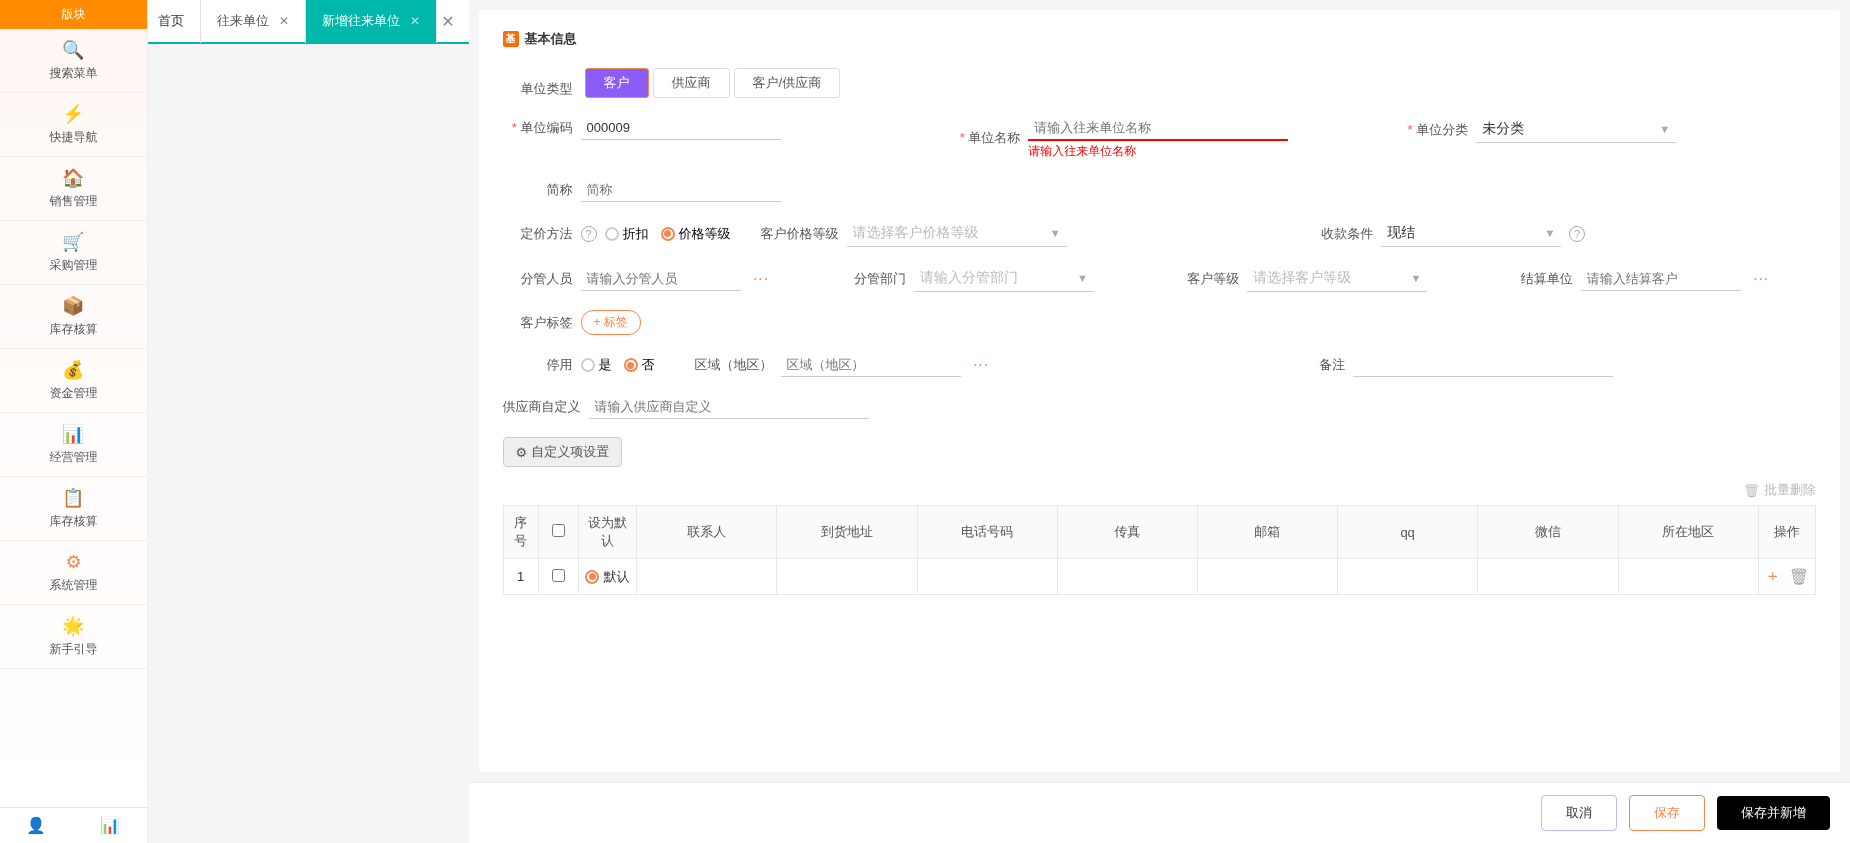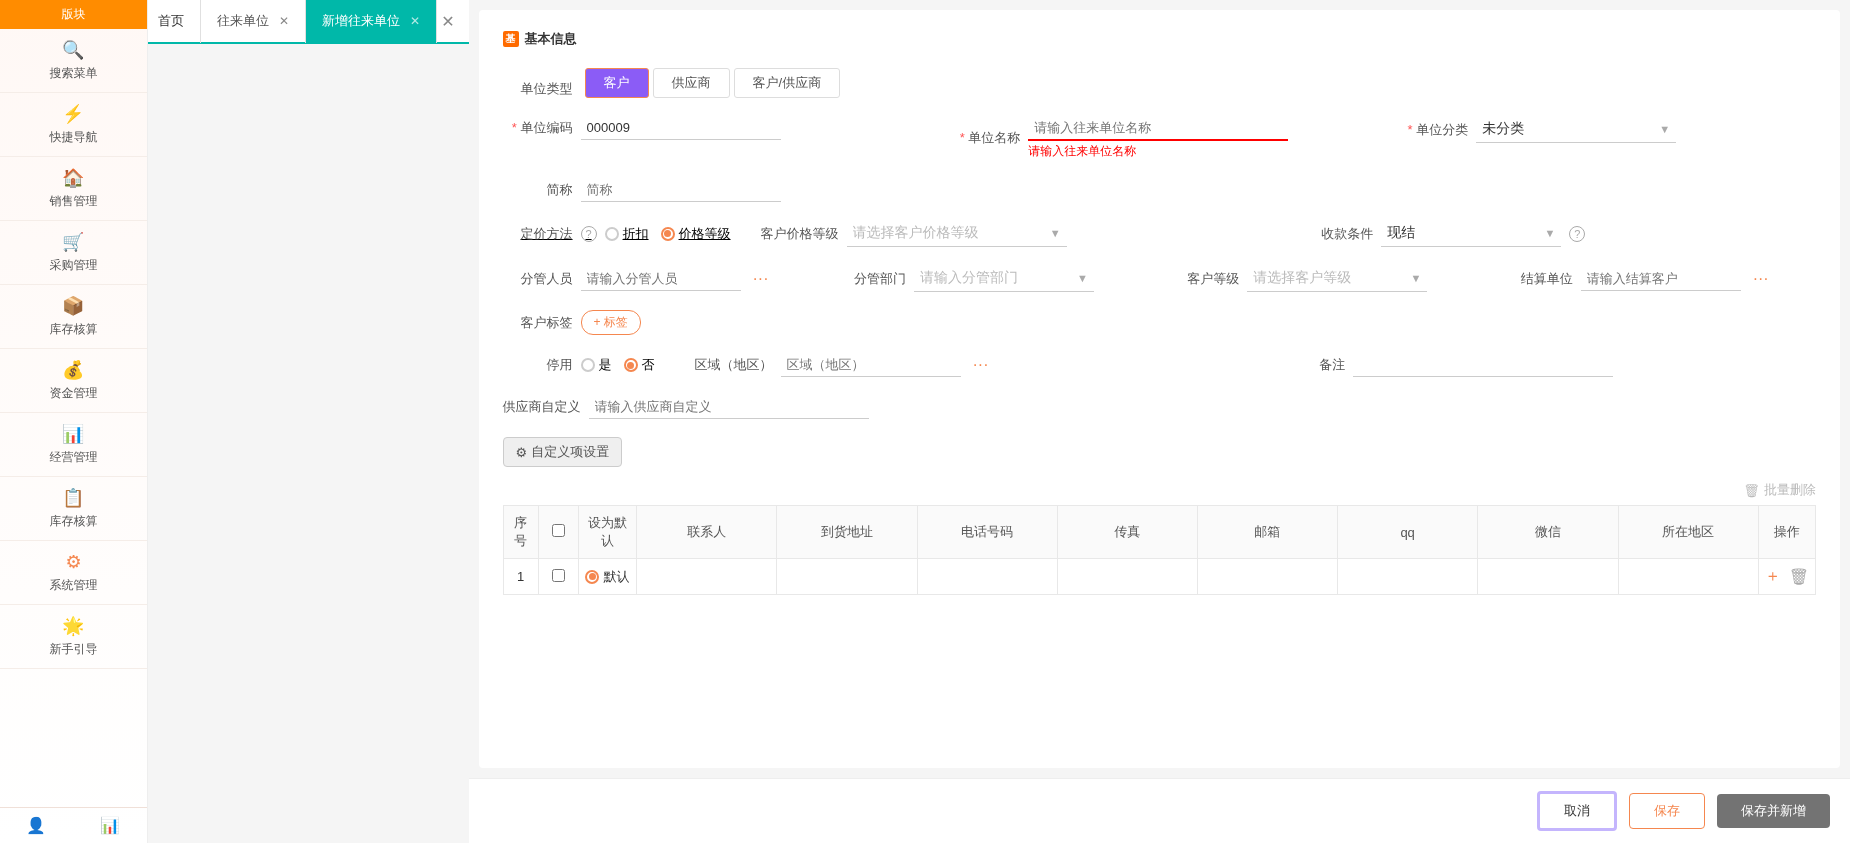--- a/index.html
+++ b/index.html
@@ -328,21 +328,21 @@
       align-items: center;
       justify-content: flex-end;
       gap: 12px;
       padding: 12px 20px;
       background: white;
       border-top: 1px solid #eee;
       flex-shrink: 0;
     }
     .btn-cancel {
       padding: 8px 24px;
-      border: 3px solid #c4b5fd;
+      border: 1px solid #c4b5fd;
       border-radius: 4px;
       background: white;
       cursor: pointer;
       color: #333;
       font-size: 13px;
       font-family: Liberation Mono, monospace;
     }
     .btn-save {
       padding: 8px 24px;
       border: none;
@@ -350,21 +350,21 @@
       background: white;
       cursor: pointer;
       color: #f5874f;
       font-size: 13px;
       border: 1px solid #f5874f;
     }
     .btn-save-new {
       padding: 8px 24px;
       border: none;
       border-radius: 4px;
-      background: #737373;
+      background: #000000;
       cursor: pointer;
       color: white;
       font-size: 13px;
     }
 
     
     .help-icon {
       display: inline-flex;
       align-items: center;
       justify-content: center;
@@ -500,21 +500,21 @@
       
       <div class="form-row">
         <div class="form-field">
           <span class="form-label">简称</span>
           <input type="text" class="form-input" placeholder="简称" style="max-width: 200px;">
         </div>
       </div>
 
       
       <div class="form-row" style="align-items:center;">
-        <div class="form-field" style="flex:0 0 auto; gap:8px;text-decoration:underline;">
+        <div class="form-field" style="flex:0 0 auto; gap:8px;">
           <span class="form-label">定价方法</span>
           <span class="help-icon">?</span>
           <div class="radio-group">
             <label class="radio-item">
               <div class="radio-circle"></div>
               <span>折扣</span>
             </label>
             <label class="radio-item">
               <div class="radio-circle checked"></div>
               <span>价格等级</span>

